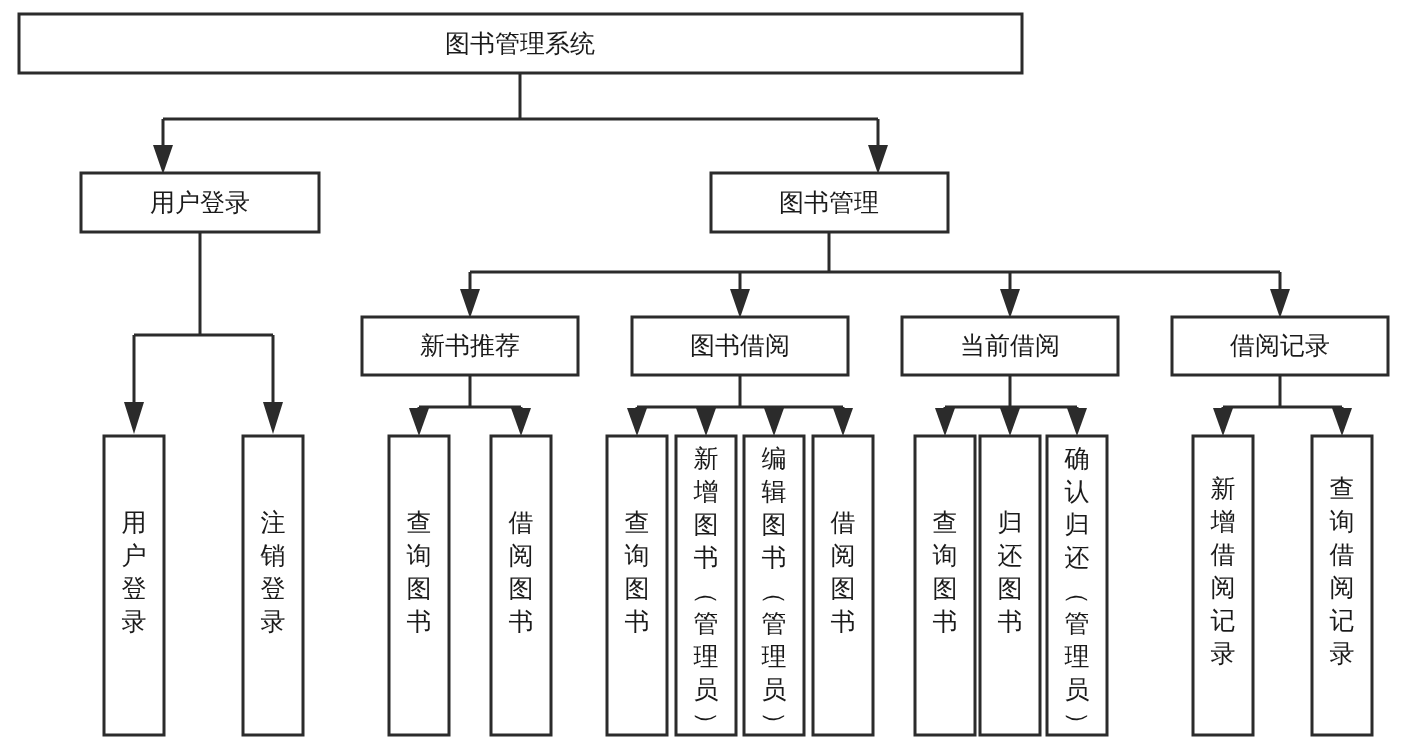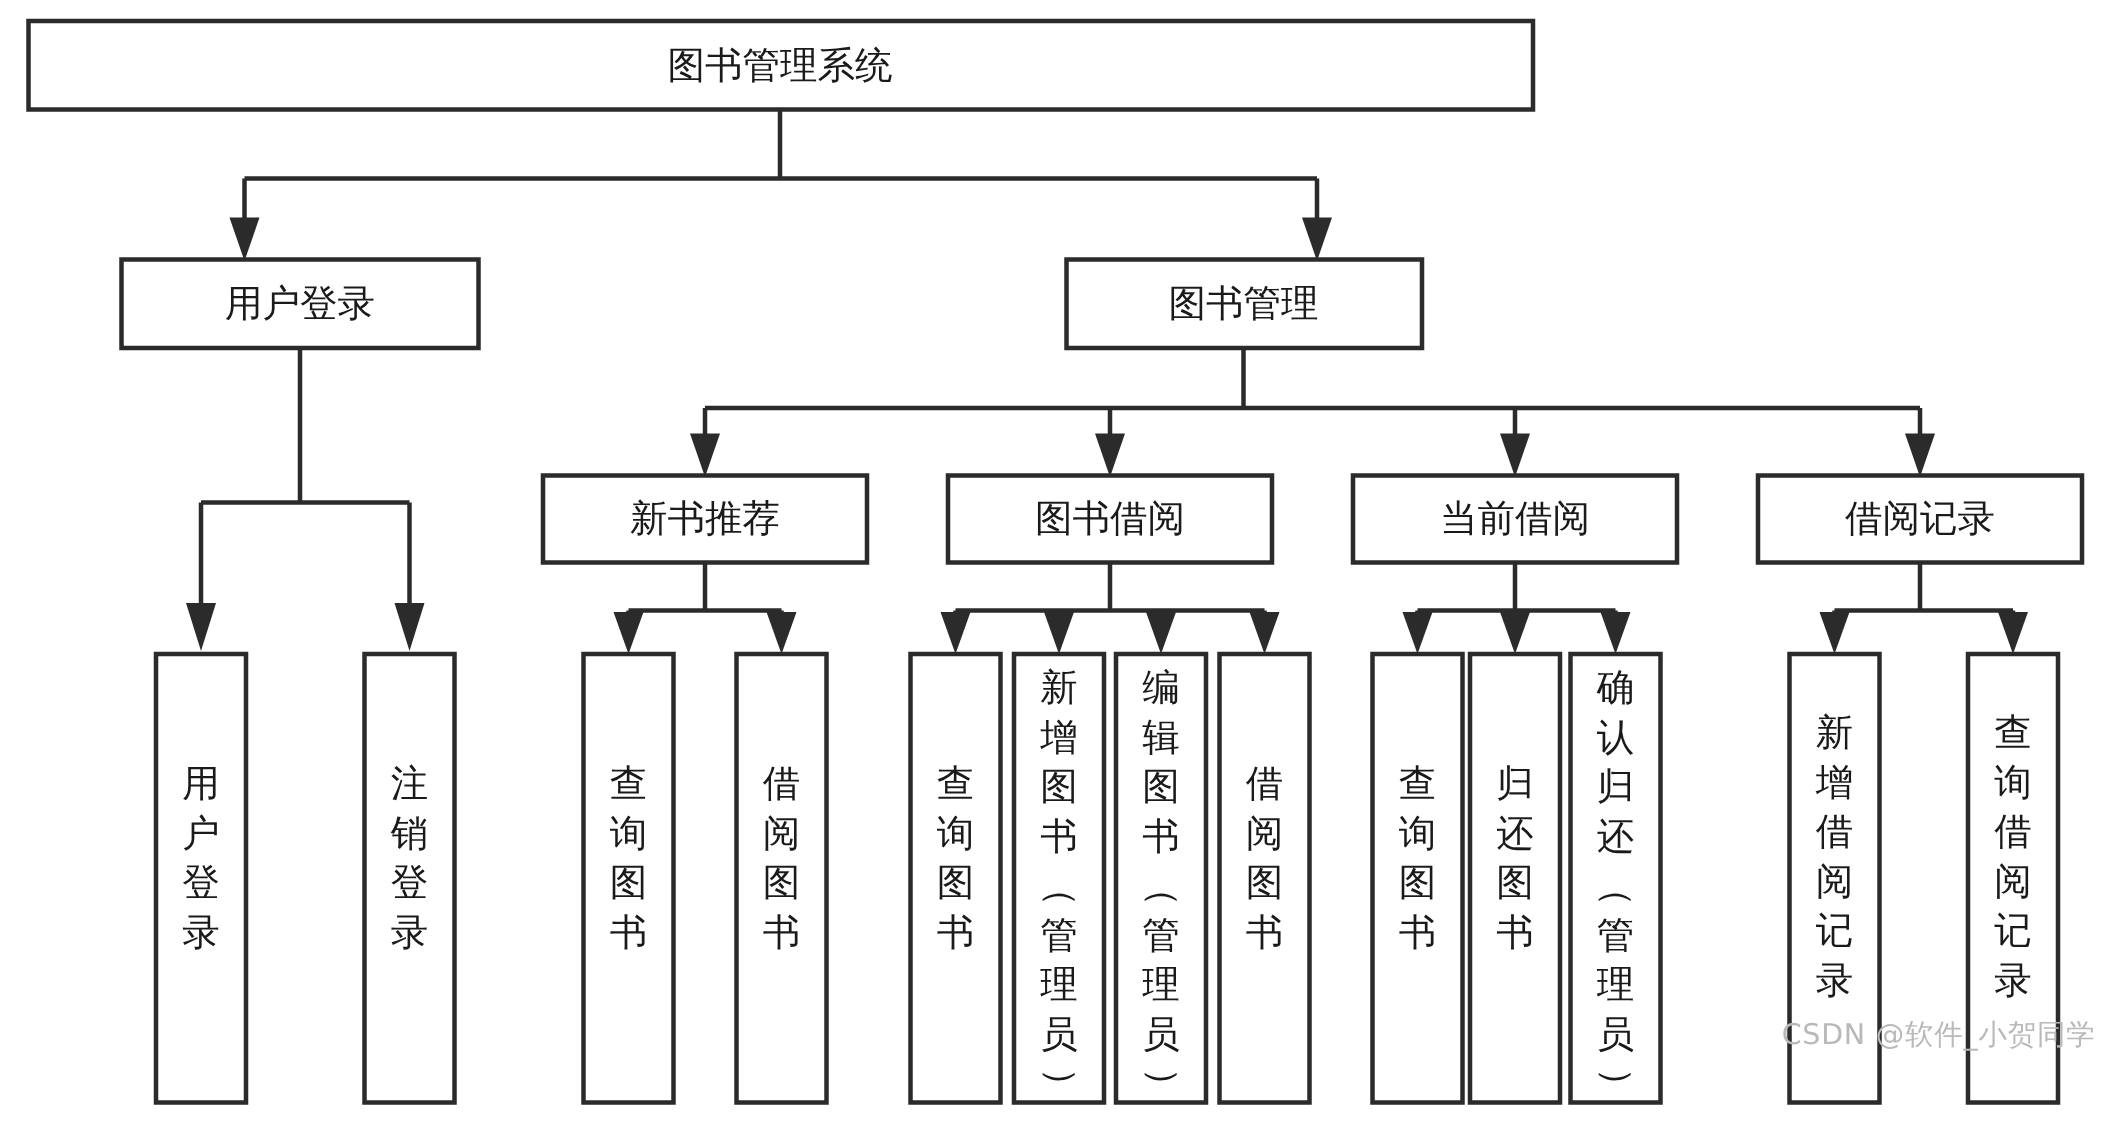--- a/index.html
+++ b/index.html
@@ -308,14 +308,13 @@
             <text class="leaf-label-char" x="1342" y="523">询</text>
             <text class="leaf-label-char" x="1342" y="556">借</text>
             <text class="leaf-label-char" x="1342" y="589">阅</text>
             <text class="leaf-label-char" x="1342" y="622">记</text>
             <text class="leaf-label-char" x="1342" y="655">录</text>
           </g>
       </g>
     </g>
   </svg>
 
-  <div class="watermark">CSDN @软件_小贺同学</div>
 </div>
 
 </body></html>

